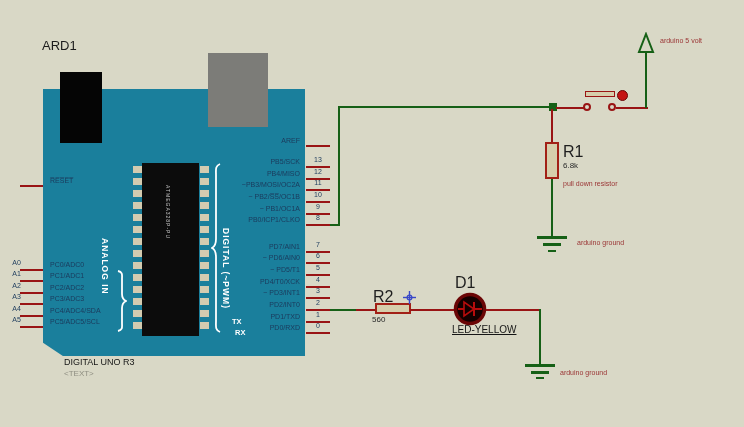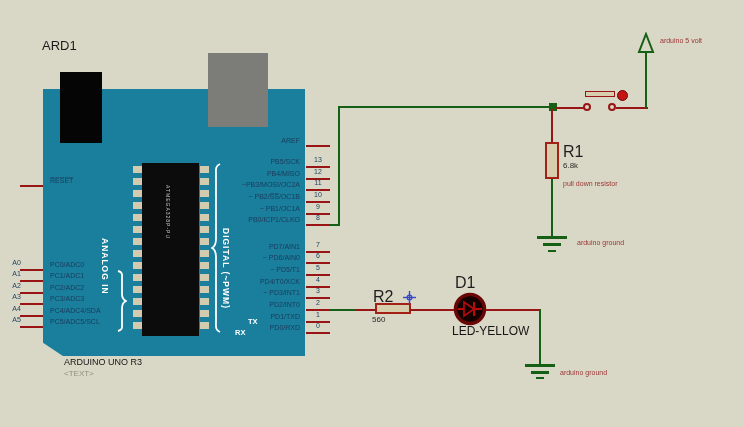--- a/index.html
+++ b/index.html
@@ -38,21 +38,21 @@
 
   
   .wire{position:absolute;background:#166016;}
   .lead{position:absolute;background:#991414;}
   .junction{position:absolute;left:549px;top:103px;width:8px;height:8px;background:#166016;}
   .resistor{position:absolute;background:#d6ceac;border:2px solid #a22016;box-sizing:border-box;}
   .gbar{position:absolute;background:#166016;}
   .reftxt{position:absolute;font-size:16px;color:#1e1e1e;}
   .valtxt{position:absolute;font-size:8px;color:#2a2a2a;}
   .annot{position:absolute;font-size:7px;color:#9a3434;white-space:nowrap;}
-  .parttxt{position:absolute;font-size:12px;color:#151515;}
+  .parttxt{position:absolute;font-size:10px;color:#151515;text-decoration:underline;}
 
   
   .btn-term{position:absolute;width:8px;height:8px;border:2px solid #991414;border-radius:50%;box-sizing:border-box;background:transparent;}
   .btn-bar{position:absolute;left:585px;top:91px;width:30px;height:6px;background:#d6ceac;border:1px solid #991414;box-sizing:border-box;}
   .btn-actuator{position:absolute;left:617px;top:90px;width:11px;height:11px;background:#c41414;border:1px solid #6b0606;border-radius:50%;box-sizing:border-box;}
 </style>
 </head>
 <body>
 
 <div id="stage">
@@ -170,21 +170,21 @@
   <div class="rrow" style="top:312px">
       <span class="rlabel">PD1/TXD</span>
       <span class="rnum">1</span>
       <span class="rstub"></span>
     </div>
   <div class="rrow" style="top:323px">
       <span class="rlabel">PD0/RXD</span>
       <span class="rnum">0</span>
       <span class="rstub"></span>
     </div>
-  <div class="txrx" style="left:248px;top:317px">TX</div>
+  <div class="txrx" style="left:232px;top:317px">TX</div>
   <div class="txrx" style="left:235px;top:328px">RX</div>
 
   <div class="lrow" style="top:176px">
       <span class="louter"></span>
       <span class="lstub"></span>
       <span class="llabel">R̅E̅S̅E̅T̅</span>
     </div>
   <div class="lrow" style="top:260px">
       <span class="louter">A0</span>
       <span class="lstub"></span>
@@ -209,21 +209,21 @@
       <span class="louter">A4</span>
       <span class="lstub"></span>
       <span class="llabel">PC4/ADC4/SDA</span>
     </div>
   <div class="lrow" style="top:317px">
       <span class="louter">A5</span>
       <span class="lstub"></span>
       <span class="llabel">PC5/ADC5/SCL</span>
     </div>
 
-  <div class="board-name">ARDUINO UNO R3</div>
+  <div class="board-name">DIGITAL UNO R3</div>
   <div class="board-text">&lt;TEXT&gt;</div>
 
   <div class="wire" style="left:330px;top:224px;width:10px;height:2px"></div>
   <div class="wire" style="left:338px;top:106px;width:2px;height:120px"></div>
   <div class="wire" style="left:338px;top:106px;width:217px;height:2px"></div>
   <div class="junction"></div>
 
   <div class="lead" style="left:556px;top:107px;width:28px;height:2px"></div>
   <div class="btn-term" style="left:583px;top:103px"></div>
   <div class="btn-bar"></div>

